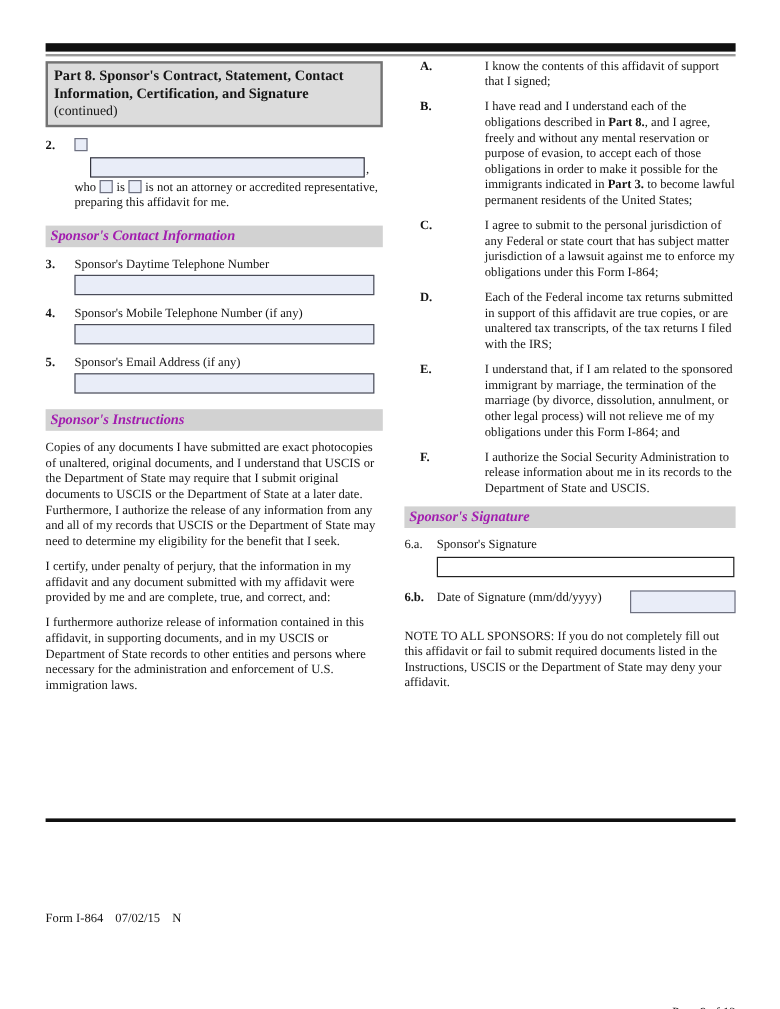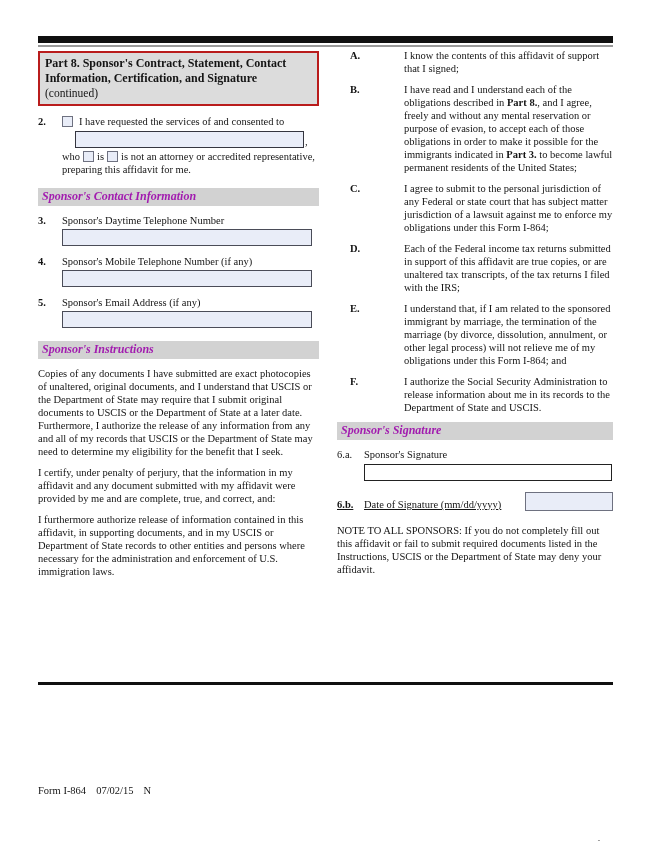--- a/index.html
+++ b/index.html
@@ -16,21 +16,21 @@
   
   .rule-black{position:absolute;left:38px;top:36px;width:575px;height:7px;background:#101010;}
   .rule-gray{position:absolute;left:38px;top:45px;width:575px;height:2px;background:#9a9a9a;}
   
   .rule-bottom{position:absolute;left:38px;top:682px;width:575px;height:3px;background:#101010;}
 
   .col-left{position:absolute;left:38px;top:51px;width:281px;}
   .col-right{position:absolute;left:337px;top:49px;width:276px;}
 
   .part-box{
-    border:2px solid #b91c1c;background:#dcdcdc;
+    border:2px solid #737373;background:#dcdcdc;
     padding:3px 6px 4px 5px;
   }
   .part-box .t{font-weight:bold;font-size:12px;line-height:15px;}
   .part-box .c{font-size:11.5px;line-height:14px;}
 
   .sec-bar{
     background:#d2d2d2;color:#a21caf;
     font-weight:bold;font-style:italic;
     font-size:12px;line-height:15px;
     padding:1px 4px 2px 4px;
@@ -67,31 +67,31 @@
 
   .sig-bar{margin-top:5px;}
   .sigrow{display:flex;margin-top:8px;}
   .sigrow .num{width:27px;flex:0 0 27px;font-weight:normal;}
   .sig-field{
     margin-left:27px;margin-top:3px;
     width:248px;height:17px;
     background:#ffffff;border:1px solid #222222;
     box-sizing:border-box;
   }
-  .daterow{display:flex;align-items:flex-end;margin-top:11px;text-decoration:underline;}
+  .daterow{display:flex;align-items:flex-start;margin-top:11px;}
   .daterow .num{width:27px;flex:0 0 27px;font-weight:bold;}
   .date-field{
     margin-left:auto;width:88px;height:19px;
     background:#e9edf8;border:1px solid #6e7180;
     box-sizing:border-box;
   }
   .note{margin-top:13px;}
   .note b{font-weight:normal;}
 
-  .footer-left{position:absolute;left:38px;top:784px;font-size:10.5px;}
+  .footer-left{position:absolute;left:38px;top:759px;font-size:10.5px;}
   .footer-left span{margin-right:10px;}
   .footer-right{position:absolute;top:838px;left:38px;width:575px;text-align:right;font-size:10.5px;}
 </style>
 </head>
 <body>
 
 <div class="page">
 
   <div class="rule-black"></div>
   <div class="rule-gray"></div>
@@ -99,21 +99,21 @@
   <div class="col-left">
 
     <div class="part-box">
       <span class="t">Part 8.  Sponsor's Contract, Statement, Contact Information, Certification, and Signature</span>
       <div class="c">(continued)</div>
     </div>
 
     <div class="numrow" style="margin-top:9px;">
       <div class="num">2.</div>
       <div class="body">
-        <span class="cb first"></span><span>I have requested the services of and consented to</span>
+        <span class="cb first"></span>
         <div class="i2-fieldrow">
           <div class="field"></div>
             <span class="comma">,</span>
         </div>
         <div><span>who</span><span class="cb"></span><span>is</span><span class="cb"></span><span>is not an attorney or accredited representative, preparing this affidavit for me.</span></div>
       </div>
     </div>
 
     <div class="sec-bar" style="margin-top:12px;">Sponsor's Contact Information</div>
 

